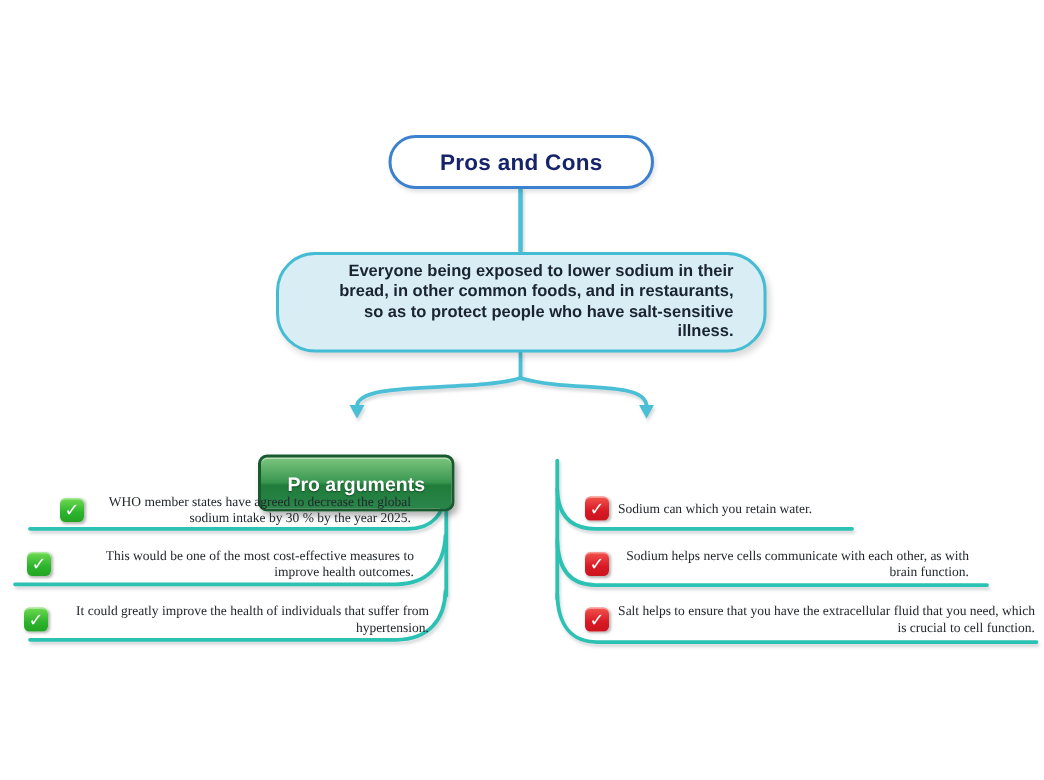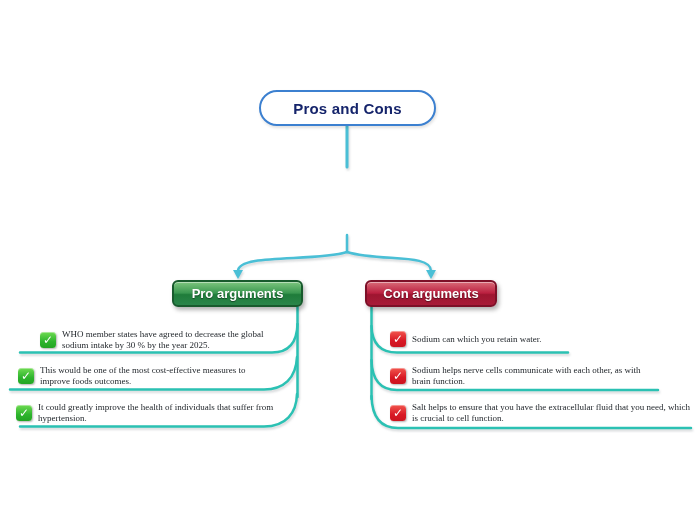--- a/index.html
+++ b/index.html
@@ -2,21 +2,21 @@
 <html><head>
 <meta charset="utf-8">
 <style>
   html, body { margin: 0; padding: 0; }
   body {
     width: 696px; height: 520px;
     background: #ffffff;
     font-family: "Liberation Sans", "DejaVu Sans", sans-serif;
     overflow: hidden;
   }
-  .canvas { position: relative; width: 696px; height: 520px; }
+  .canvas { position: relative; width: 696px; height: 520px; text-align: right; }
 
   svg.links {
     position: absolute; left: 0; top: 0;
     filter: drop-shadow(1.5px 2px 1px rgba(100,110,120,0.28));
   }
   svg.links path { fill: none; stroke-linecap: round; }
 
   .node { position: absolute; box-sizing: border-box; }
 
   .root-node {
@@ -38,25 +38,26 @@
     border-radius: 26px;
     display: flex; align-items: center;
     padding: 4px 20px 4px 26px;
     box-shadow: 2px 3px 4px rgba(0,0,0,0.15);
   }
   .topic-node span {
     font-size: 11px; font-weight: bold; color: #1a2430; line-height: 13.5px;
   }
 
   .branch-button {
-    height: 27px;
+    height: 38px;
     border-radius: 6px;
     display: flex; align-items: center; justify-content: center;
     box-shadow: inset 0 1px 0 rgba(255,255,255,0.45), 2px 3px 4px rgba(0,0,0,0.3);
     cursor: pointer;
+    margin-top: 23px;
   }
   .branch-button span {
     font-size: 13px; font-weight: bold; color: #ffffff;
     text-shadow: 0 1px 1px rgba(0,0,0,0.45);
   }
   .pro-button {
     left: 172px; top: 280px; width: 131px;
     background: linear-gradient(180deg, #7cc57e 0%, #3a9750 48%, #1f7c3a 55%, #2a854a 100%);
     border: 2px solid #185a2d;
   }
@@ -113,36 +114,36 @@
     <path d="M371.5,307 V399" stroke-width="2.5" stroke="#2bc1b3"></path>
     <path d="M371.5,326 C372,344 381,352.5 397,352.5 H568" stroke-width="2.5" stroke="#2bc1b3"></path>
     <path d="M371.5,360 C372,381 381,390 397,390 H658" stroke-width="2.5" stroke="#2bc1b3"></path>
     <path d="M371.5,396 C372,418 382,428 398,428 H691" stroke-width="2.5" stroke="#2bc1b3"></path>
   </svg>
 
   <div class="node root-node">
     <span>Pros and Cons</span>
   </div>
 
+  <div class="node topic-node">
+    <span>Everyone being exposed to lower sodium in their bread, in other common foods, and in restaurants, so as to protect people who have salt-sensitive illness.</span>
+  </div>
 
   <div class="node branch-button pro-button">
     <span>Pro arguments</span>
   </div>
 
-  <div class="node branch-button con-button">
-    <span>Con arguments</span>
-  </div>
 
   <div class="item p1">
     <span class="check green">✓</span>
     <span class="itxt">WHO member states have agreed to decrease the global sodium intake by 30 % by the year 2025.</span>
   </div>
   <div class="item p2">
     <span class="check green">✓</span>
-    <span class="itxt">This would be one of the most cost-effective measures to improve foods outcomes.</span>
+    <span class="itxt">This would be one of the most cost-effective measures to improve health outcomes.</span>
   </div>
   <div class="item p3">
     <span class="check green">✓</span>
     <span class="itxt">It could greatly improve the health of individuals that suffer from hypertension.</span>
   </div>
 
   <div class="item c1">
     <span class="check red">✓</span>
     <span class="itxt">Sodium can which you retain water.</span>
   </div>

